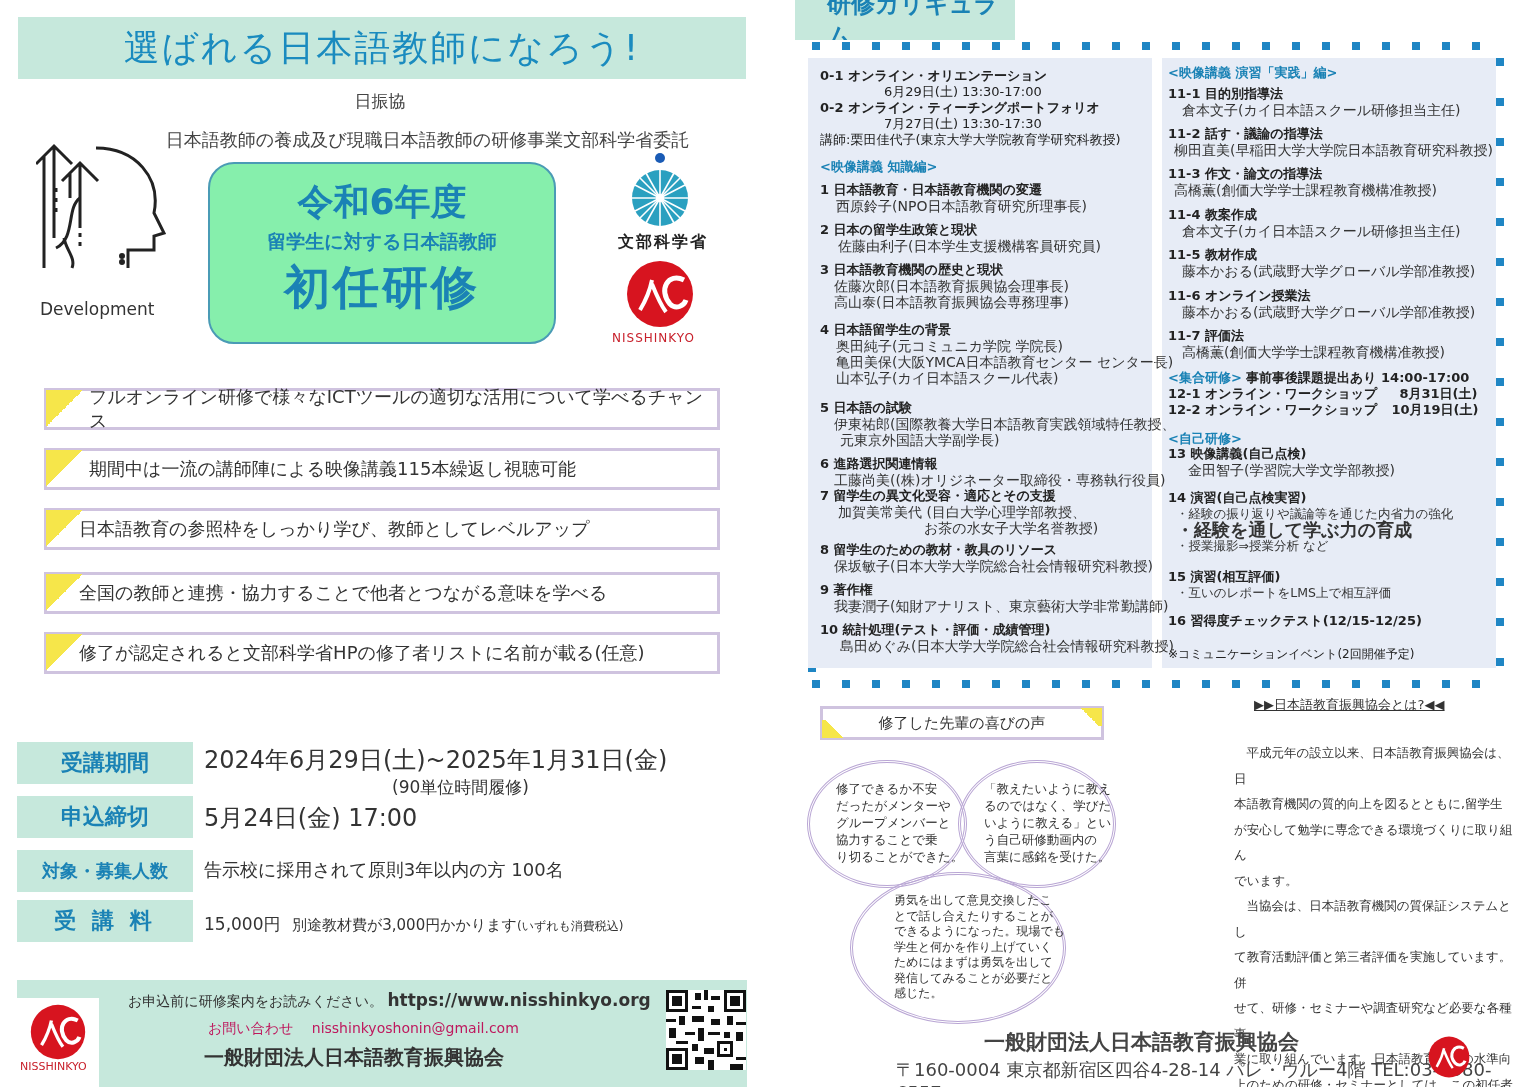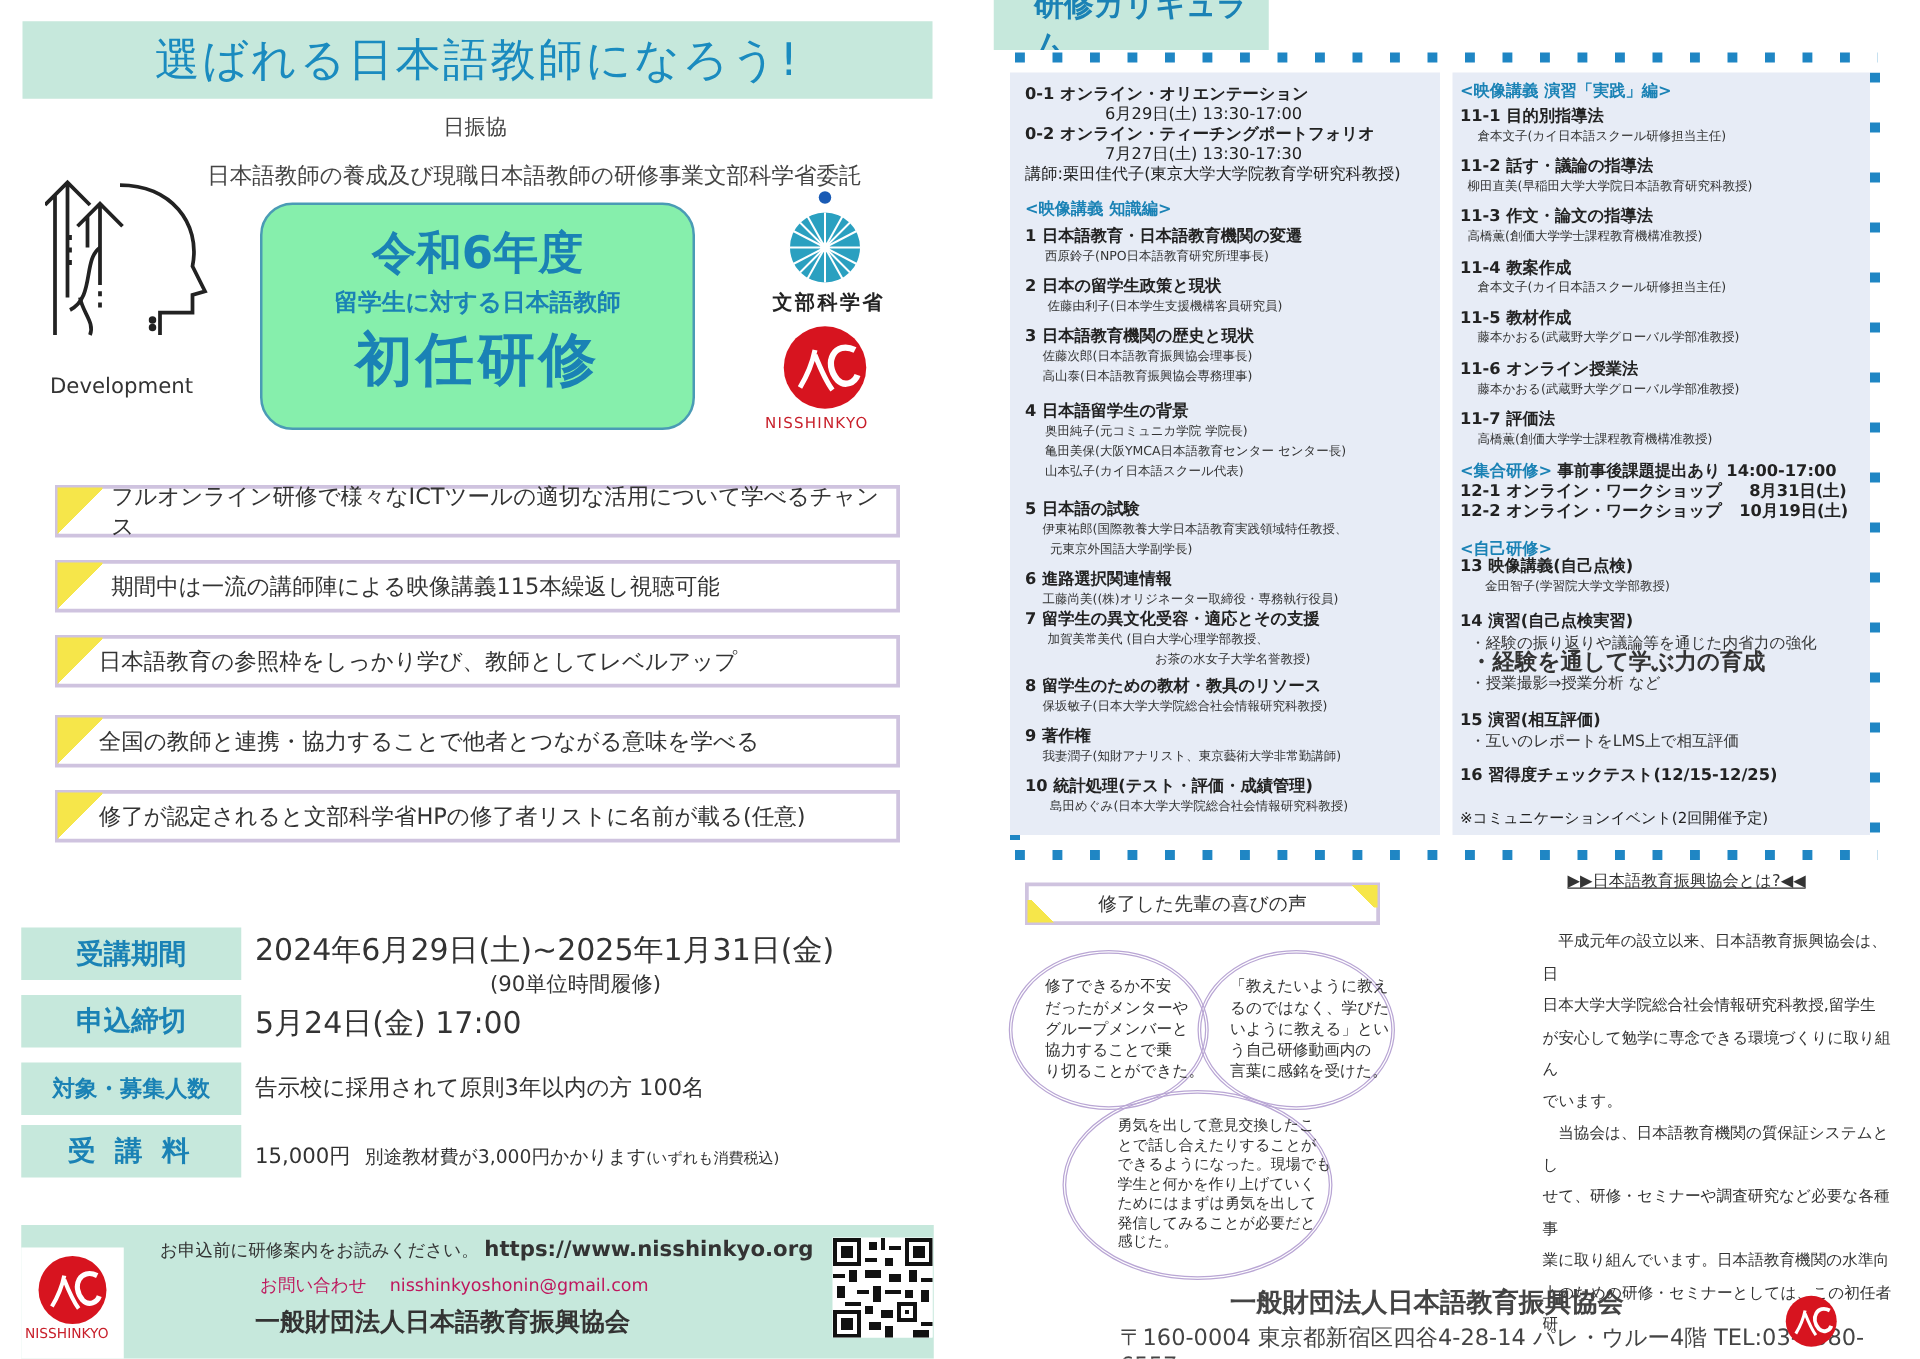--- a/index.html
+++ b/index.html
@@ -49,21 +49,21 @@
   #curr-title { left: 795px; top: 0px; width: 220px; height: 40px; background: #c6e8dc; display:flex; align-items:flex-end; padding-left: 32px; overflow:hidden; }
   #curr-title span { color: #1a82b5; font-size: 24px; font-weight: bold; transform: translateY(12px); display:block; }
   .dots-h { position: absolute; height: 8px; background-image: linear-gradient(90deg, #1f86c4 8px, transparent 8px); background-size: 30px 8px; }
   .dots-v { position: absolute; width: 8px; background-image: linear-gradient(180deg, #1f86c4 8px, transparent 8px); background-size: 8px 40px; }
 
   #curr-left { left: 808px; top: 58px; width: 344px; height: 610px; background: #e7ecf6; }
   #curr-right { left: 1162px; top: 58px; width: 334px; height: 610px; background: #e7ecf6; }
 
   .c-item { position: absolute; font-size: 13px; color: #222; line-height: 16px; white-space: nowrap; }
   .c-item .h { font-weight: bold; font-size: 13px; }
-  .c-item .p { font-size: 10px; color: #333; }
+  .c-item .p { font-size: 14px; color: #333; }
   .c-sec { position: absolute; font-size: 13px; color: #1a82b5; font-weight: bold; }
 
   #voices-label { left: 820px; top: 706px; width: 284px; height: 34px; border: 3px solid #cfc3df; background: #fff; display:flex; align-items:center; justify-content:center; font-size: 15px; color: #333; }
   #voices-label .tl { position:absolute; left:-1px; bottom:-1px; width:24px; height:18px; background: linear-gradient(45deg, #f6e64a 50%, transparent 50%); }
   #voices-label .tr { position:absolute; right:-1px; top:-1px; width:24px; height:18px; background: linear-gradient(225deg, #f6e64a 50%, transparent 50%); }
 
   .bubble { position: absolute; border: 3px double #b9a6d4; border-radius: 50%; }
   .bubble-text { position: absolute; font-size: 12.5px; line-height: 17px; color: #333; }
 
   #about-title { left: 1254px; top: 696px; font-size: 13px; color: #333; text-decoration: underline; }
@@ -382,24 +382,25 @@
     <div>できるようになった。現場でも</div>
     <div>学生と何かを作り上げていく</div>
     <div>ためにはまずは勇気を出して</div>
     <div>発信してみることが必要だと</div>
     <div>感じた。</div>
 </div>
 
 <div id="about-title" class="abs">▶▶日本語教育振興協会とは?◀◀</div>
 <div id="about-text" class="abs">
   <div>　平成元年の設立以来、日本語教育振興協会は、日</div>
-    <div>日本大学大学院総合社会情報研究科教授,留学生</div>
+    <div>本語教育機関の質的向上を図るとともに,留学生</div>
     <div>が安心して勉学に専念できる環境づくりに取り組ん</div>
   <div>でいます。</div>
     <div>　当協会は、日本語教育機関の質保証システムとし</div>
+    <div>て教育活動評価と第三者評価を実施しています。併</div>
   <div>せて、研修・セミナーや調査研究など必要な各種事</div>
     <div>業に取り組んでいます。日本語教育機関の水準向</div>
     <div>上のための研修・セミナーとしては、この初任者研</div>
 
 </div>
 
 <div id="org-name-r" class="abs">一般財団法人日本語教育振興協会</div>
 <div id="org-addr-r" class="abs">〒160-0004 東京都新宿区四谷4-28-14 パレ・ウルー4階 TEL:03-6380-6557</div>
 <svg id="footer-r-logo" class="abs" viewBox="0 0 68 68">
   <circle cx="34" cy="34" r="33" fill="#d7141f"></circle>

